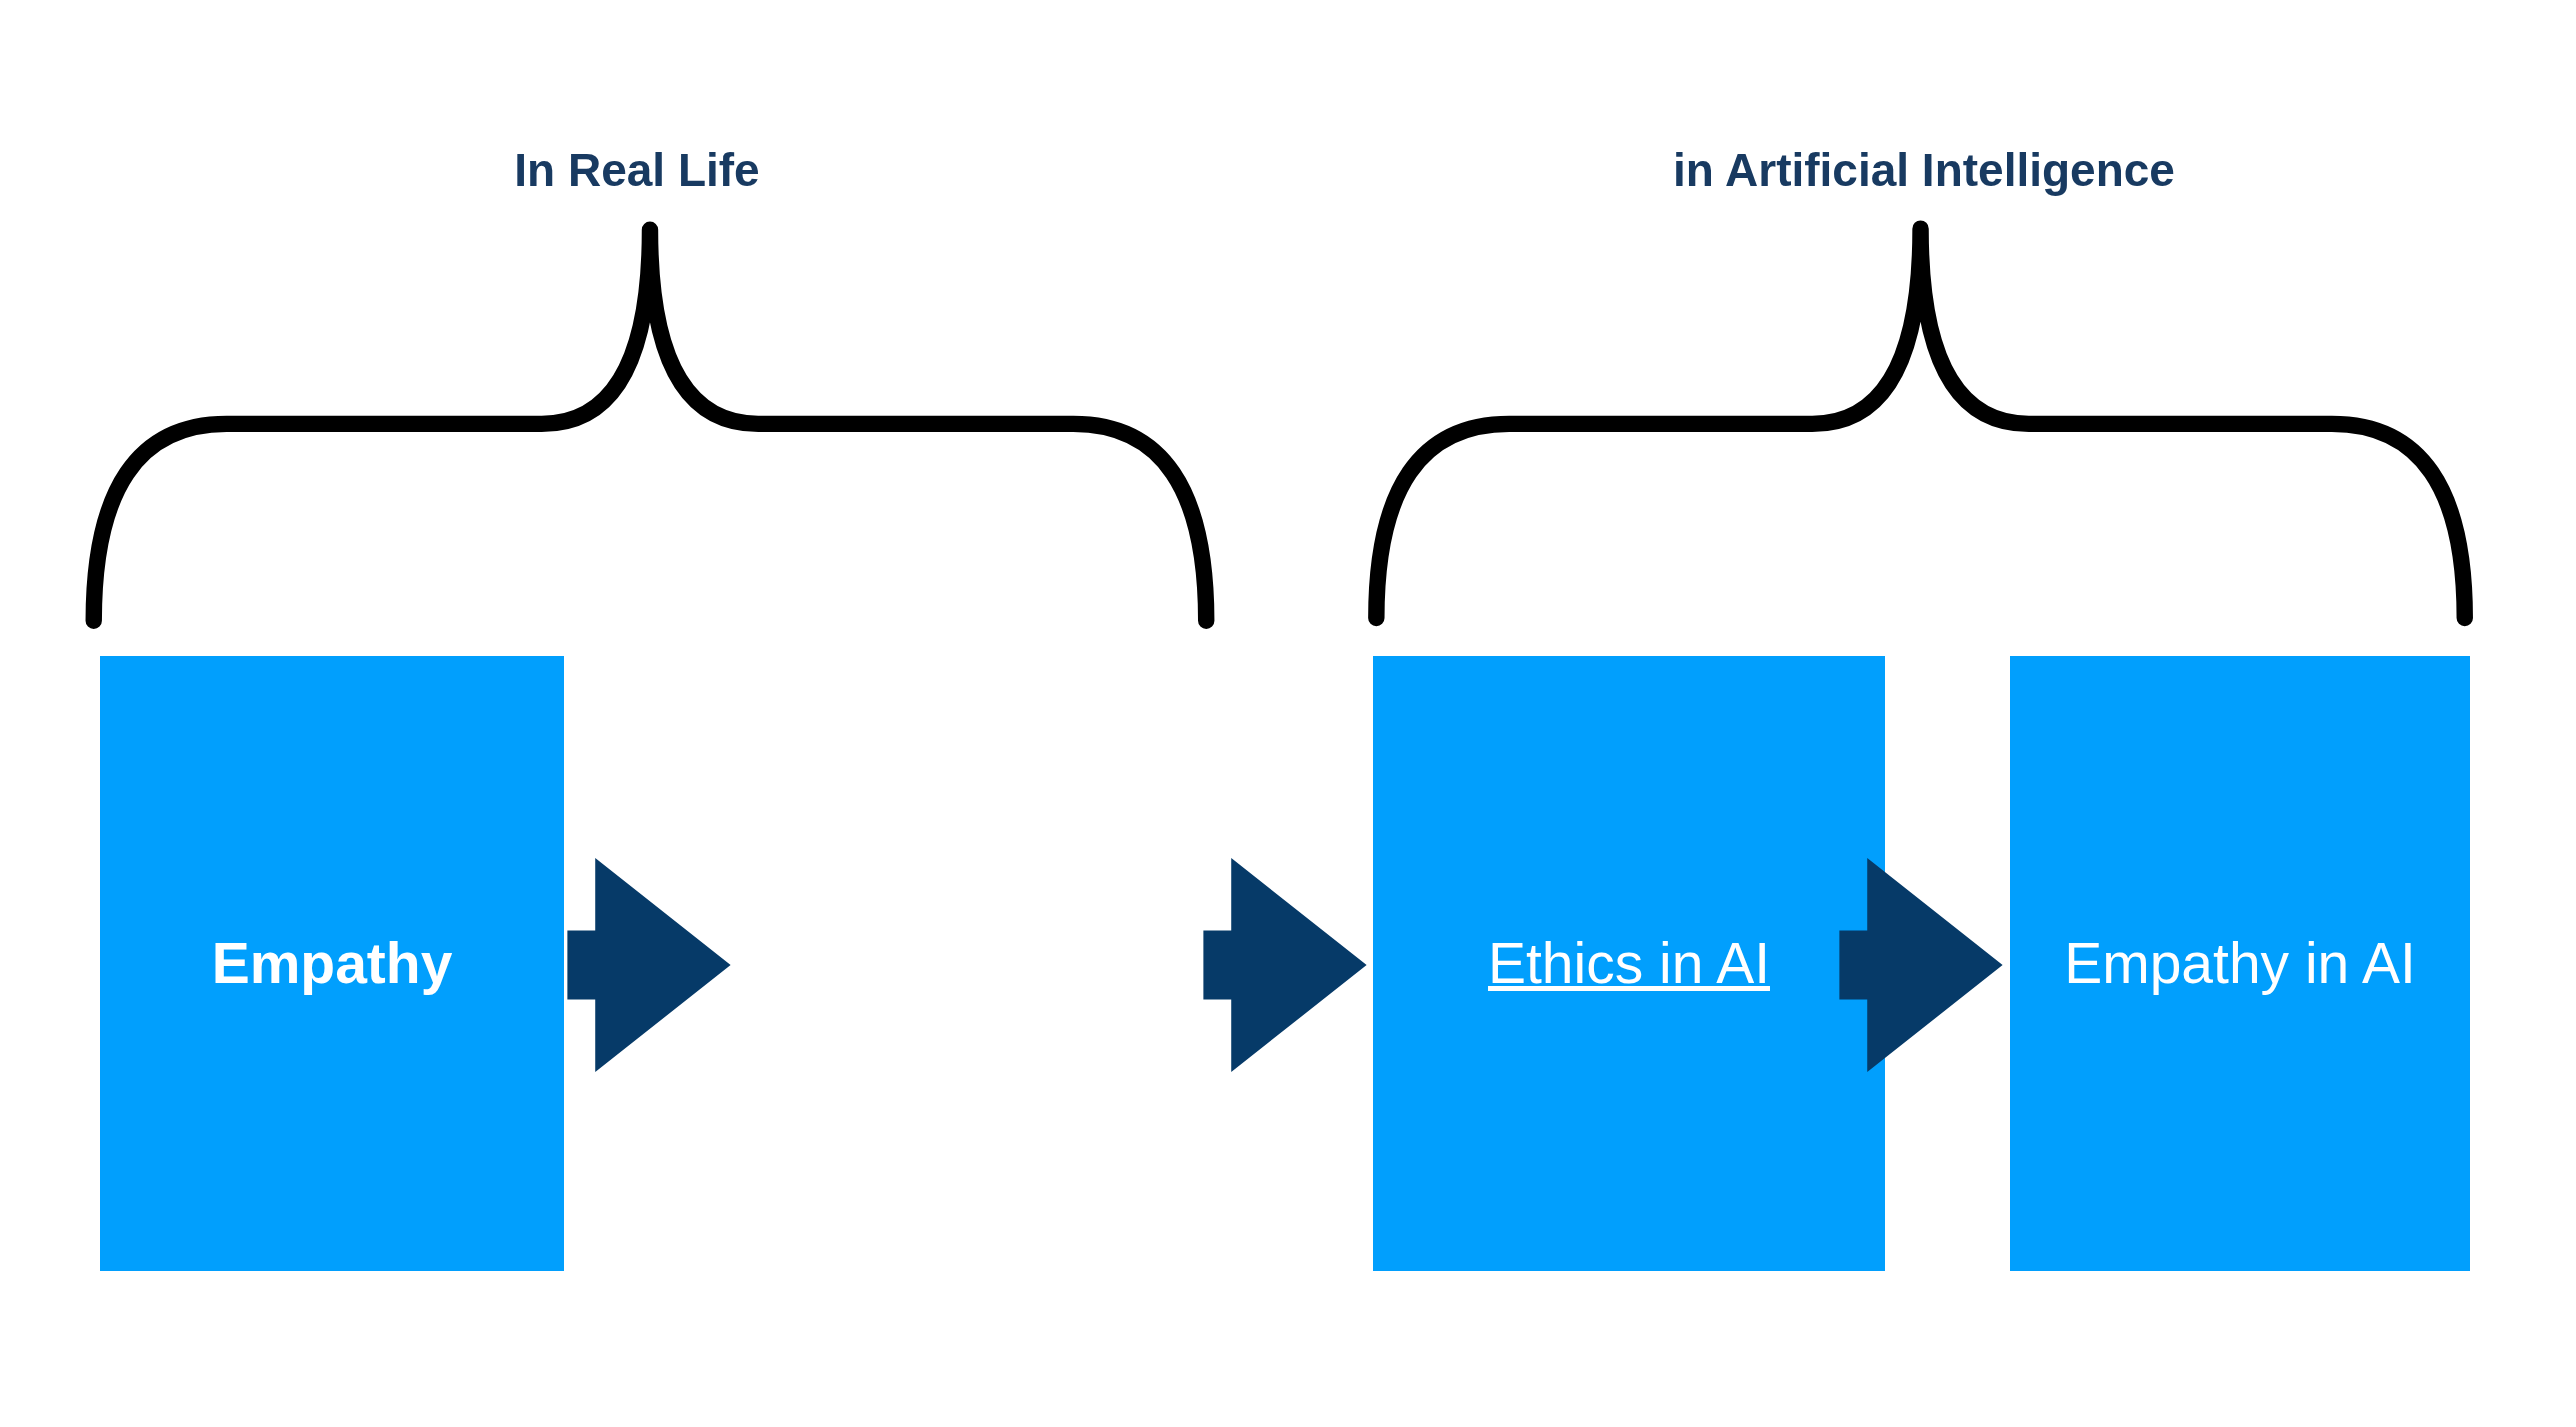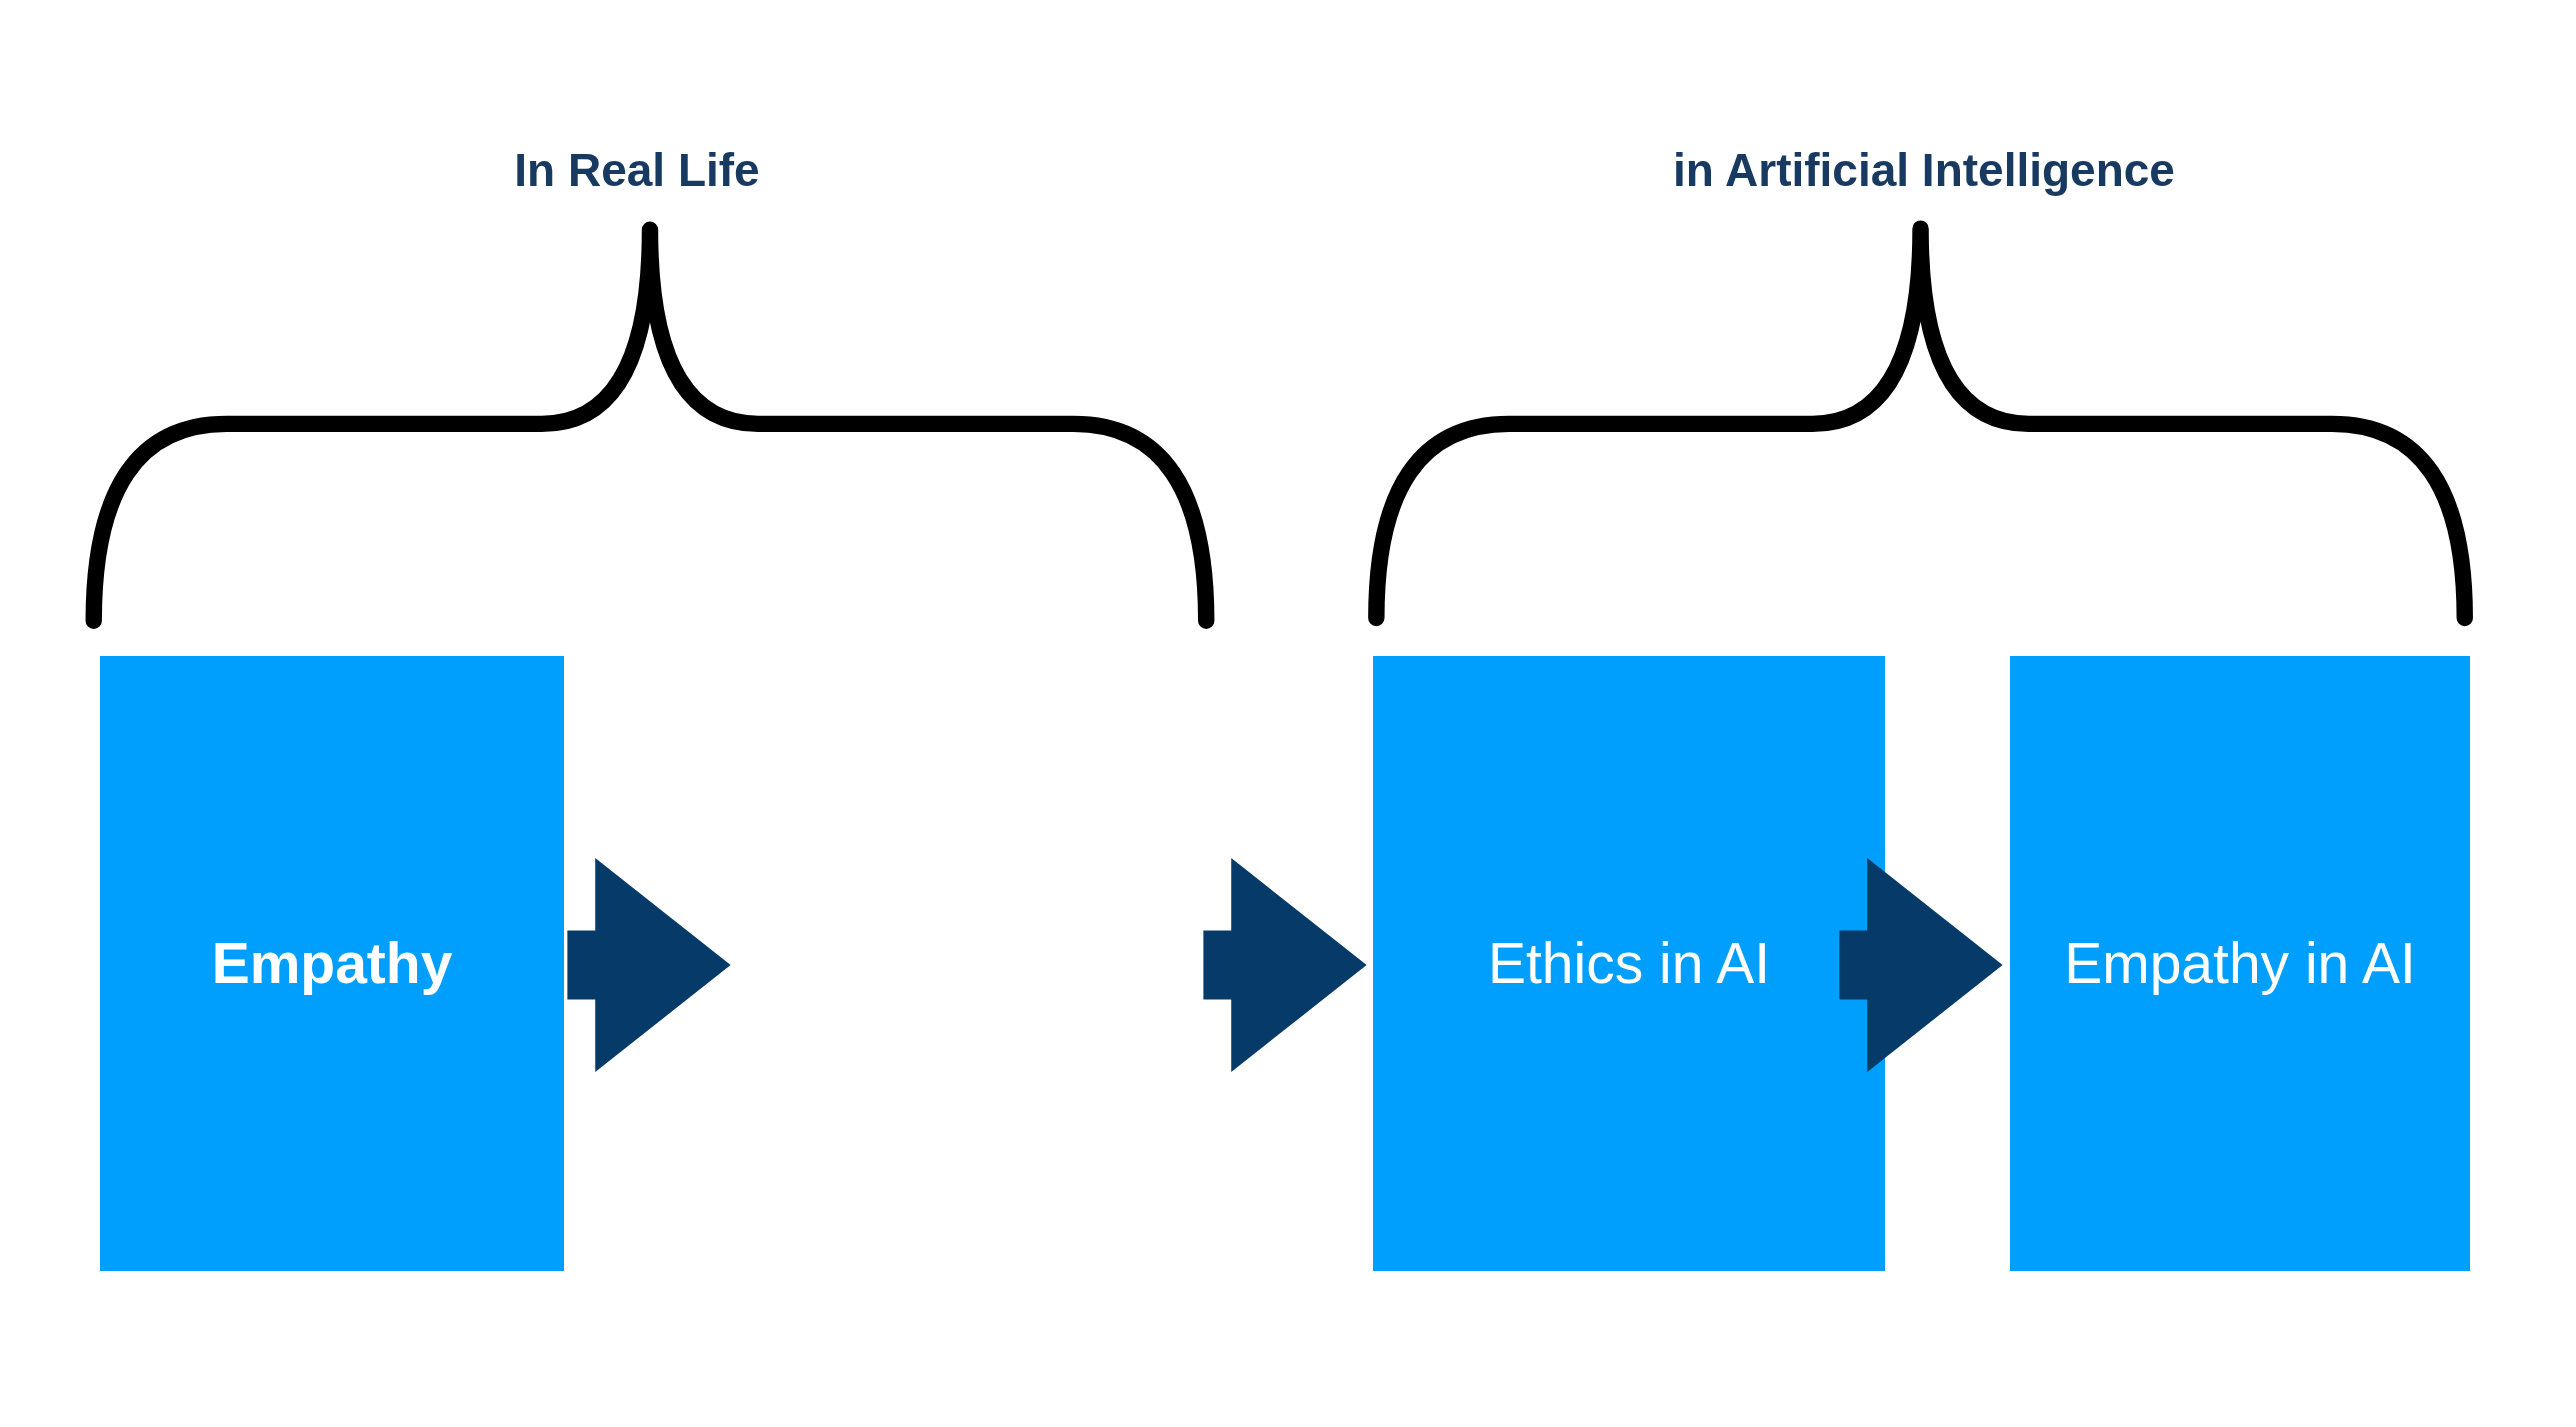--- a/index.html
+++ b/index.html
@@ -42,21 +42,21 @@
     top:656px;height:615px;
     background:var(--box_blue,#019FFD);
     color:var(--box_text_white,#fff);
     display:flex;align-items:center;justify-content:center;
     text-align:center;
     font-size:57px;line-height:1.3;font-weight:400;
     padding:0 33px;box-sizing:border-box;
   }
   #box-1{left:100px;width:464px;font-weight:bold;}
   #box-2{left:735px;width:463px;}
-  #box-3{left:1373px;width:512px;}
+  #box-3{left:1373px;width:512px;text-decoration:underline;}
   #box-4{left:2010px;width:460px;}
   .arrow{
     position:absolute;
     top:858px;width:164px;height:214px;
   }
   #arrow-1{left:567px;}
   #arrow-2{left:1203px;}
   #arrow-3{left:1839px;}
   .arrow polygon{fill:var(--arrow_navy,#063A68);}
 </style>

